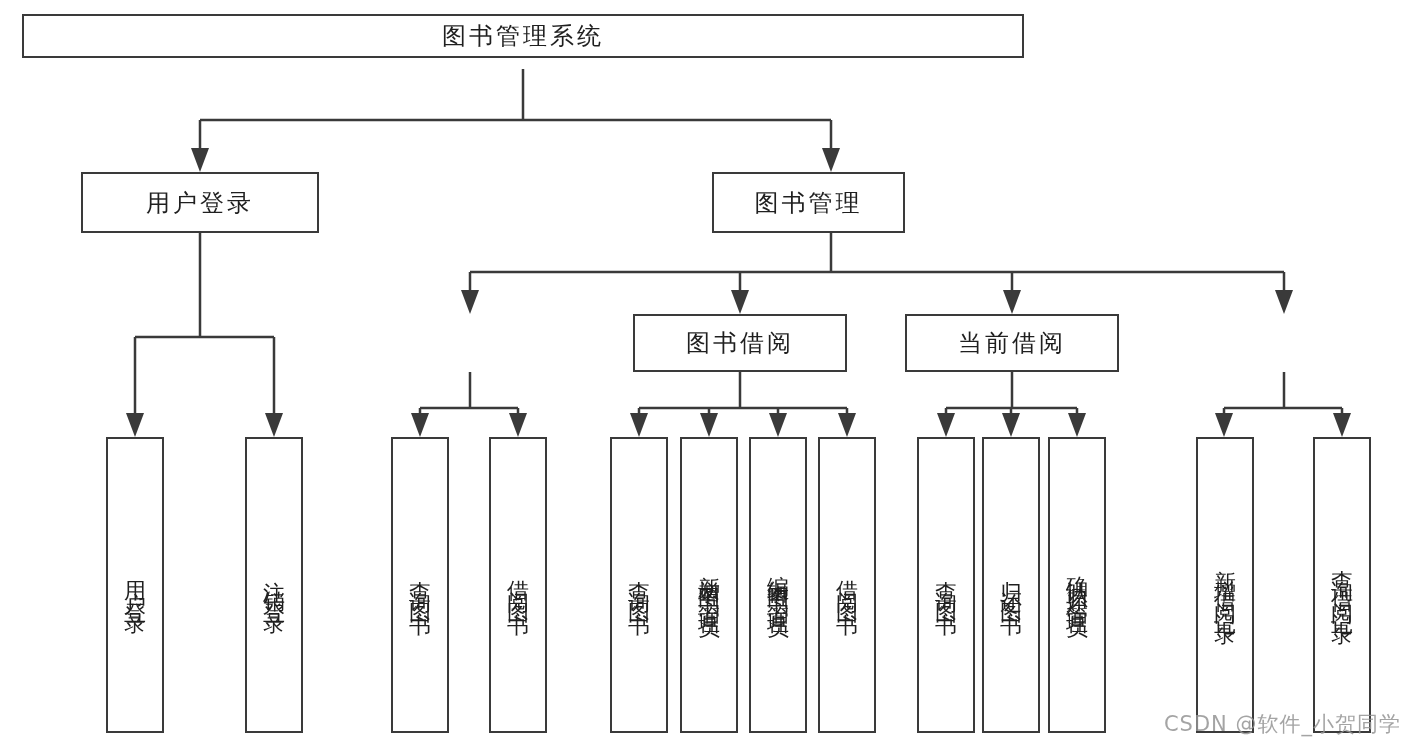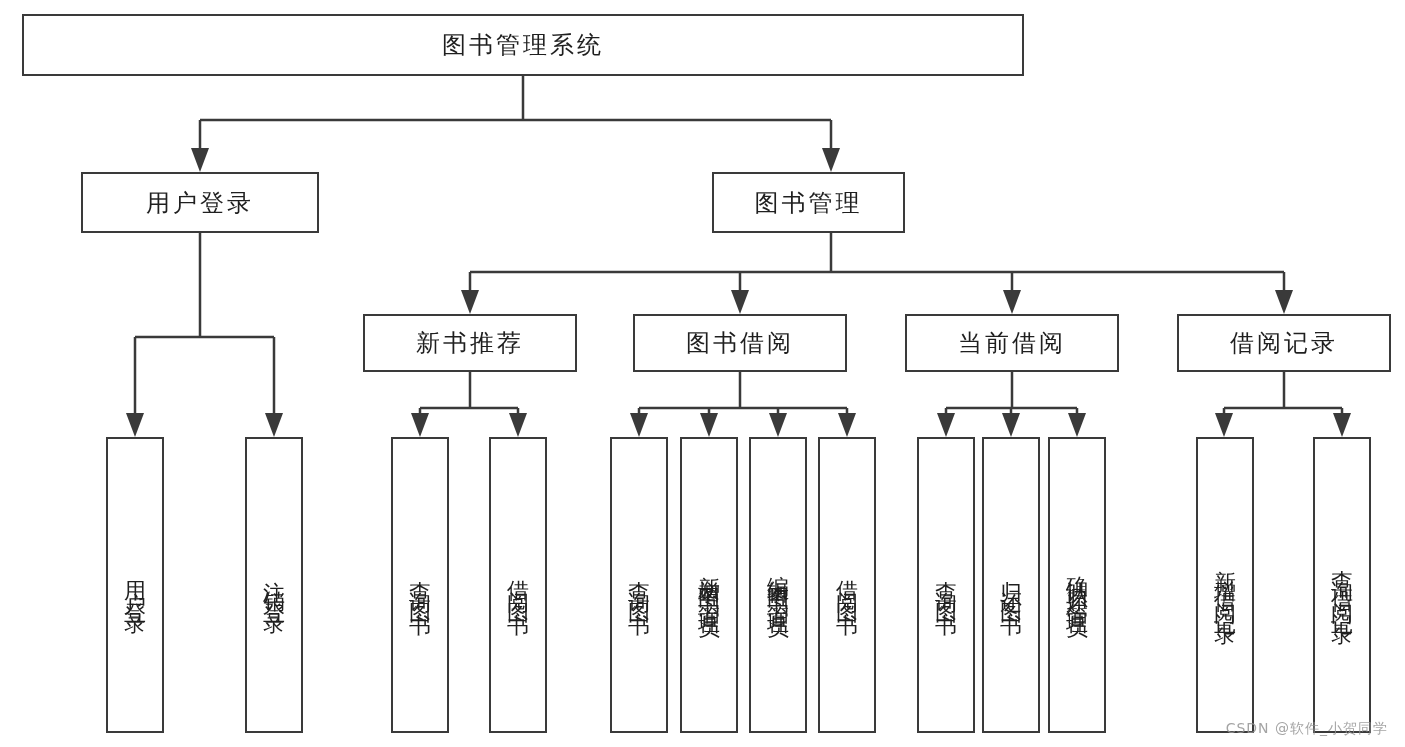--- a/index.html
+++ b/index.html
@@ -42,23 +42,23 @@
     font-size: 22px;
     letter-spacing: 11px;
     line-height: 1;
     white-space: nowrap;
   }
   .node.leaf.long span {
     letter-spacing: 6px;
   }
   .watermark {
     position: absolute;
-    right: 17px;
+    right: 4px;
     bottom: 9px;
-    font-size: 14px;
+    font-size: 21px;
     color: rgba(148, 148, 148, 0.85);
     letter-spacing: 1px;
     z-index: 5;
     white-space: nowrap;
   }
 </style>
 </head>
 <body>
 
 <div class="canvas">
@@ -78,42 +78,36 @@
       M461,290 L479,290 L470,314 Z  M731,290 L749,290 L740,314 Z
       M1003,290 L1021,290 L1012,314 Z  M1275,290 L1293,290 L1284,314 Z
       M411,413 L429,413 L420,437 Z  M509,413 L527,413 L518,437 Z
       M630,413 L648,413 L639,437 Z  M700,413 L718,413 L709,437 Z
       M769,413 L787,413 L778,437 Z  M838,413 L856,413 L847,437 Z
       M937,413 L955,413 L946,437 Z  M1002,413 L1020,413 L1011,437 Z
       M1068,413 L1086,413 L1077,437 Z
       M1215,413 L1233,413 L1224,437 Z  M1333,413 L1351,413 L1342,437 Z"></path>
   </svg>
 
-  <div class="node h" style="left:22px; top:14px; width:1002px; height:62px">
+  <div class="node h" style="left:22px; top:14px; width:1002px; height:44px">
     <span>图书管理系统</span>
   </div>
 
   <div class="node h" style="left:81px; top:172px; width:238px; height:61px">
     <span>用户登录</span>
   </div>
   <div class="node h" style="left:712px; top:172px; width:193px; height:61px">
     <span>图书管理</span>
   </div>
 
-  <div class="node h" style="left:363px; top:314px; width:214px; height:58px">
-    <span>新书推荐</span>
-  </div>
   <div class="node h" style="left:905px; top:314px; width:214px; height:58px">
     <span>当前借阅</span>
   </div>
   <div class="node h" style="left:633px; top:314px; width:214px; height:58px">
     <span>图书借阅</span>
-  </div>
-  <div class="node h" style="left:1177px; top:314px; width:214px; height:58px">
-    <span>借阅记录</span>
   </div>
 
   <div class="node leaf" style="left:106px; top:437px; width:58px; height:296px">
     <span>用户登录</span>
   </div>
   <div class="node leaf" style="left:245px; top:437px; width:58px; height:296px">
     <span>注销登录</span>
   </div>
 
   <div class="node leaf" style="left:391px; top:437px; width:58px; height:296px">

